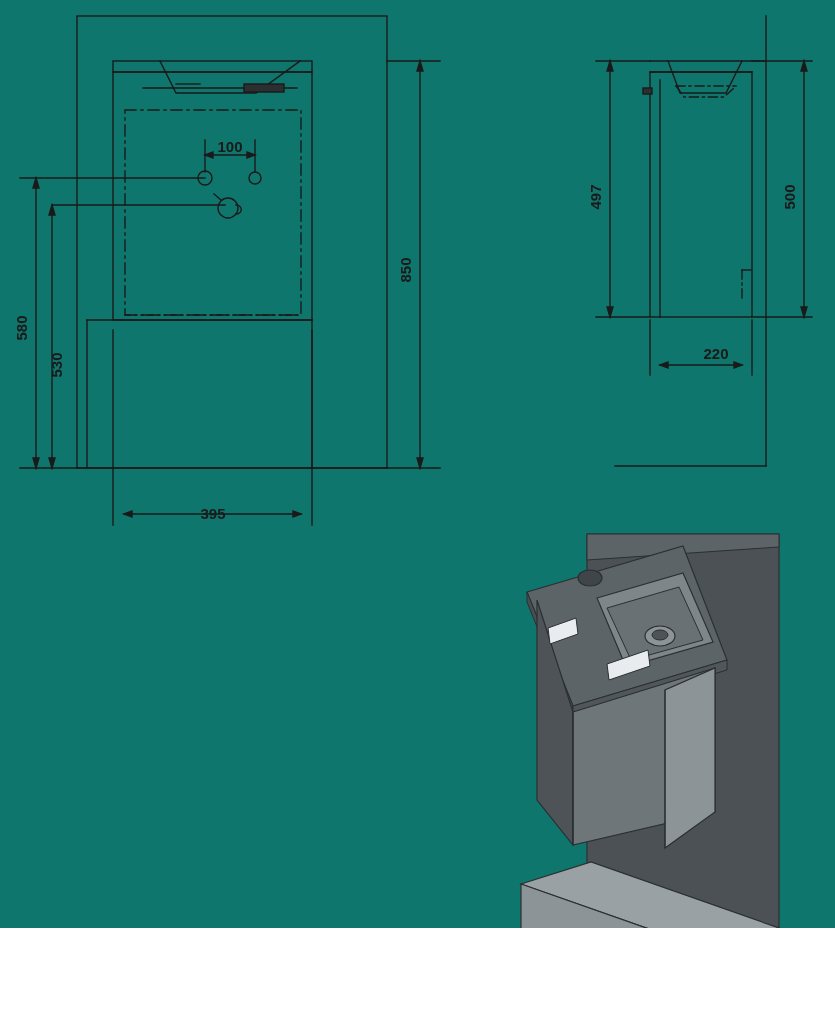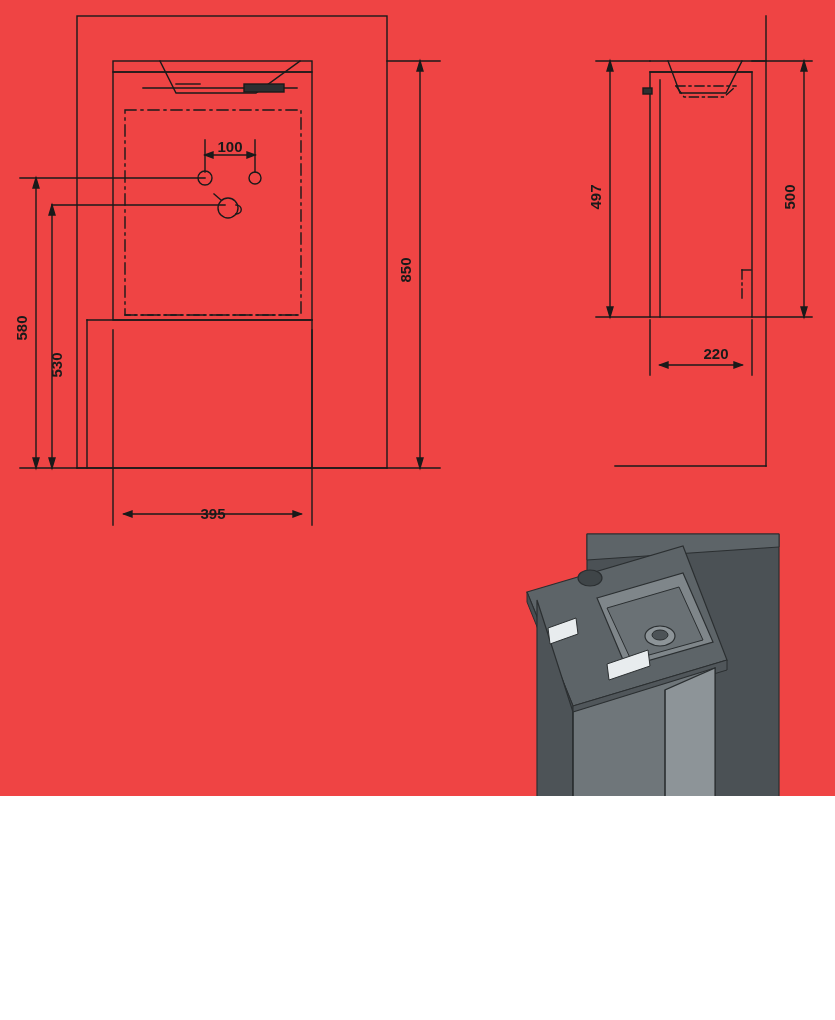--- a/index.html
+++ b/index.html
@@ -1,17 +1,17 @@
 <!DOCTYPE html>
 <html><head>
 <meta charset="utf-8">
 <style>
   html,body{margin:0;padding:0;background:#ffffff;}
   body{width:835px;height:1020px;font-family:"Liberation Sans",sans-serif;}
-  #stage{position:relative;width:835px;height:796px;overflow:hidden;background:#ef4444;}
+  #stage{position:relative;width:835px;height:928px;overflow:hidden;background:#0f766e;}
   svg{display:block;}
   .dimtxt{font-family:"Liberation Sans",sans-serif;font-size:15px;font-weight:bold;fill:#1a1a1a;}
 </style>
 </head>
 <body>
 
 <div id="stage">
 
   <svg width="835" height="1020" viewBox="0 0 835 1020">
     <g fill="none" stroke="#1a1a1a" stroke-width="1.4" stroke-linecap="square">

